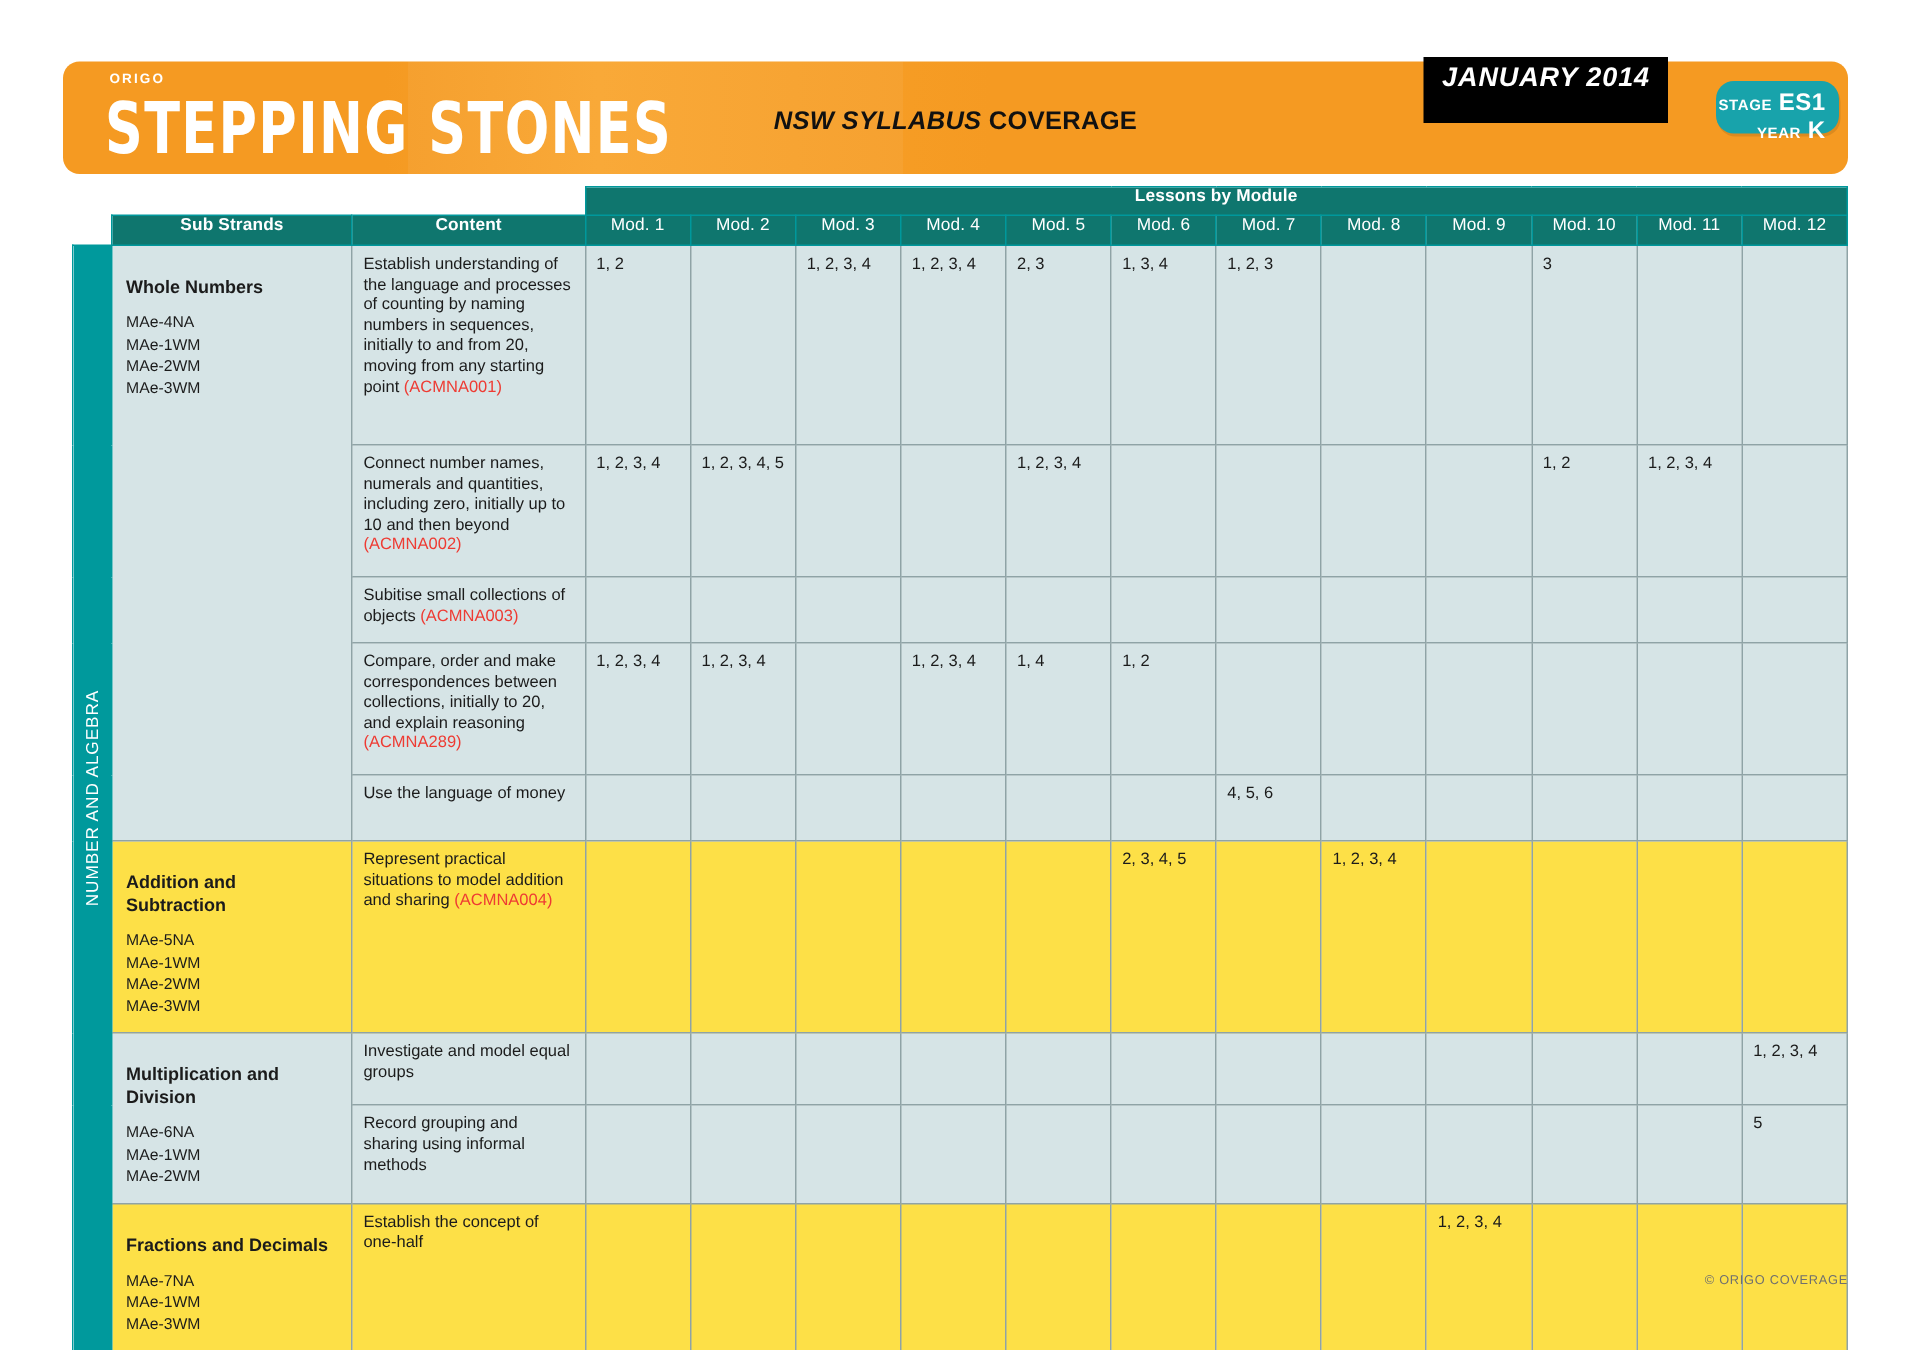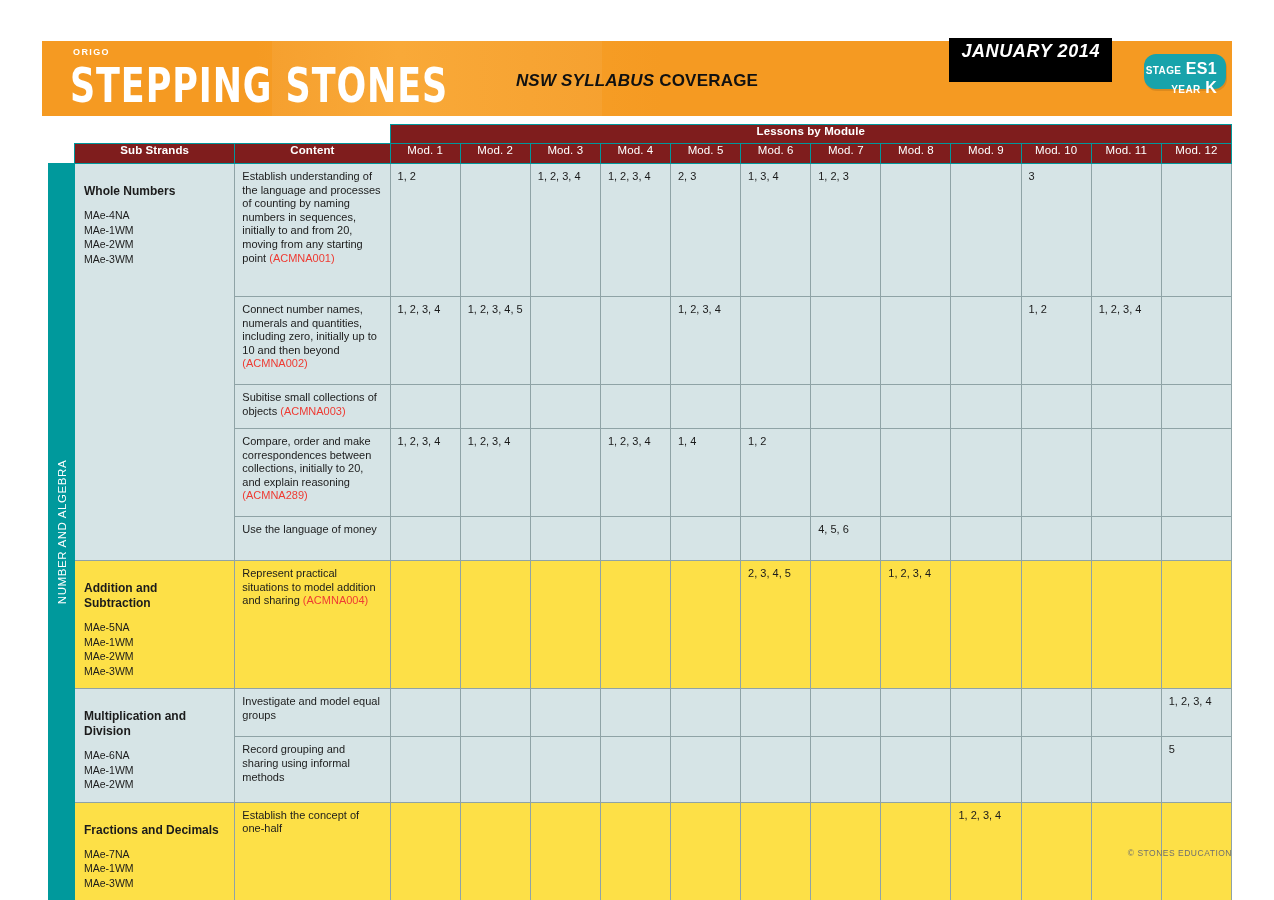--- a/index.html
+++ b/index.html
@@ -15,20 +15,21 @@
     background: #ffffff;
     overflow: hidden;
   }
 
   
   .banner {
     position: absolute;
     left: 42px; top: 41px;
     width: 1190px; height: 75px;
     background: linear-gradient(90deg,#f59a22 0%,#f59a22 18%,#f9a42c 30%,#f59a22 52%,#f59a22 100%);
+    border-radius: 11px;
   }
   .banner-sheen {
     position: absolute; left: 230px; top: 0;
     width: 330px; height: 100%;
     background: rgba(255,255,255,0.06);
     pointer-events: none;
   }
   .logo-block {
     position: absolute; left: 28px; top: 6px;
     color: #ffffff;
@@ -79,21 +80,21 @@
     position: absolute;
     left: 48px; top: 124px;
     width: 1184px;
     border-collapse: collapse;
     font-size: 11px;
     color: #1b1b1b;
   }
   .grid td, .grid th { border: 1px solid #8fa3a6; padding: 0; vertical-align: top; }
 
   th.th-teal {
-    background: #7f1d1d;
+    background: #0f766e;
     color: #ffffff;
     font-size: 11.5px;
     font-weight: bold;
     text-align: center;
     height: 19px;
     border: 1px solid #00989c;
     letter-spacing: 0.1px;
   }
   th.th-blank { background: #ffffff; border: none; }
   th.mod { height: 20px; font-weight: normal; font-size: 11.5px; }
@@ -359,14 +360,14 @@
           <td class="mcell"></td>
           <td class="mcell"></td>
           <td class="mcell">1, 2, 3, 4</td>
           <td class="mcell"></td>
           <td class="mcell"></td>
           <td class="mcell"></td>
         </tr>
       </tbody>
   </table>
 
-  <div class="footer">© STONES EDUCATION</div>
+  <div class="footer">© ORIGO COVERAGE</div>
 </div>
 
 </body></html>

